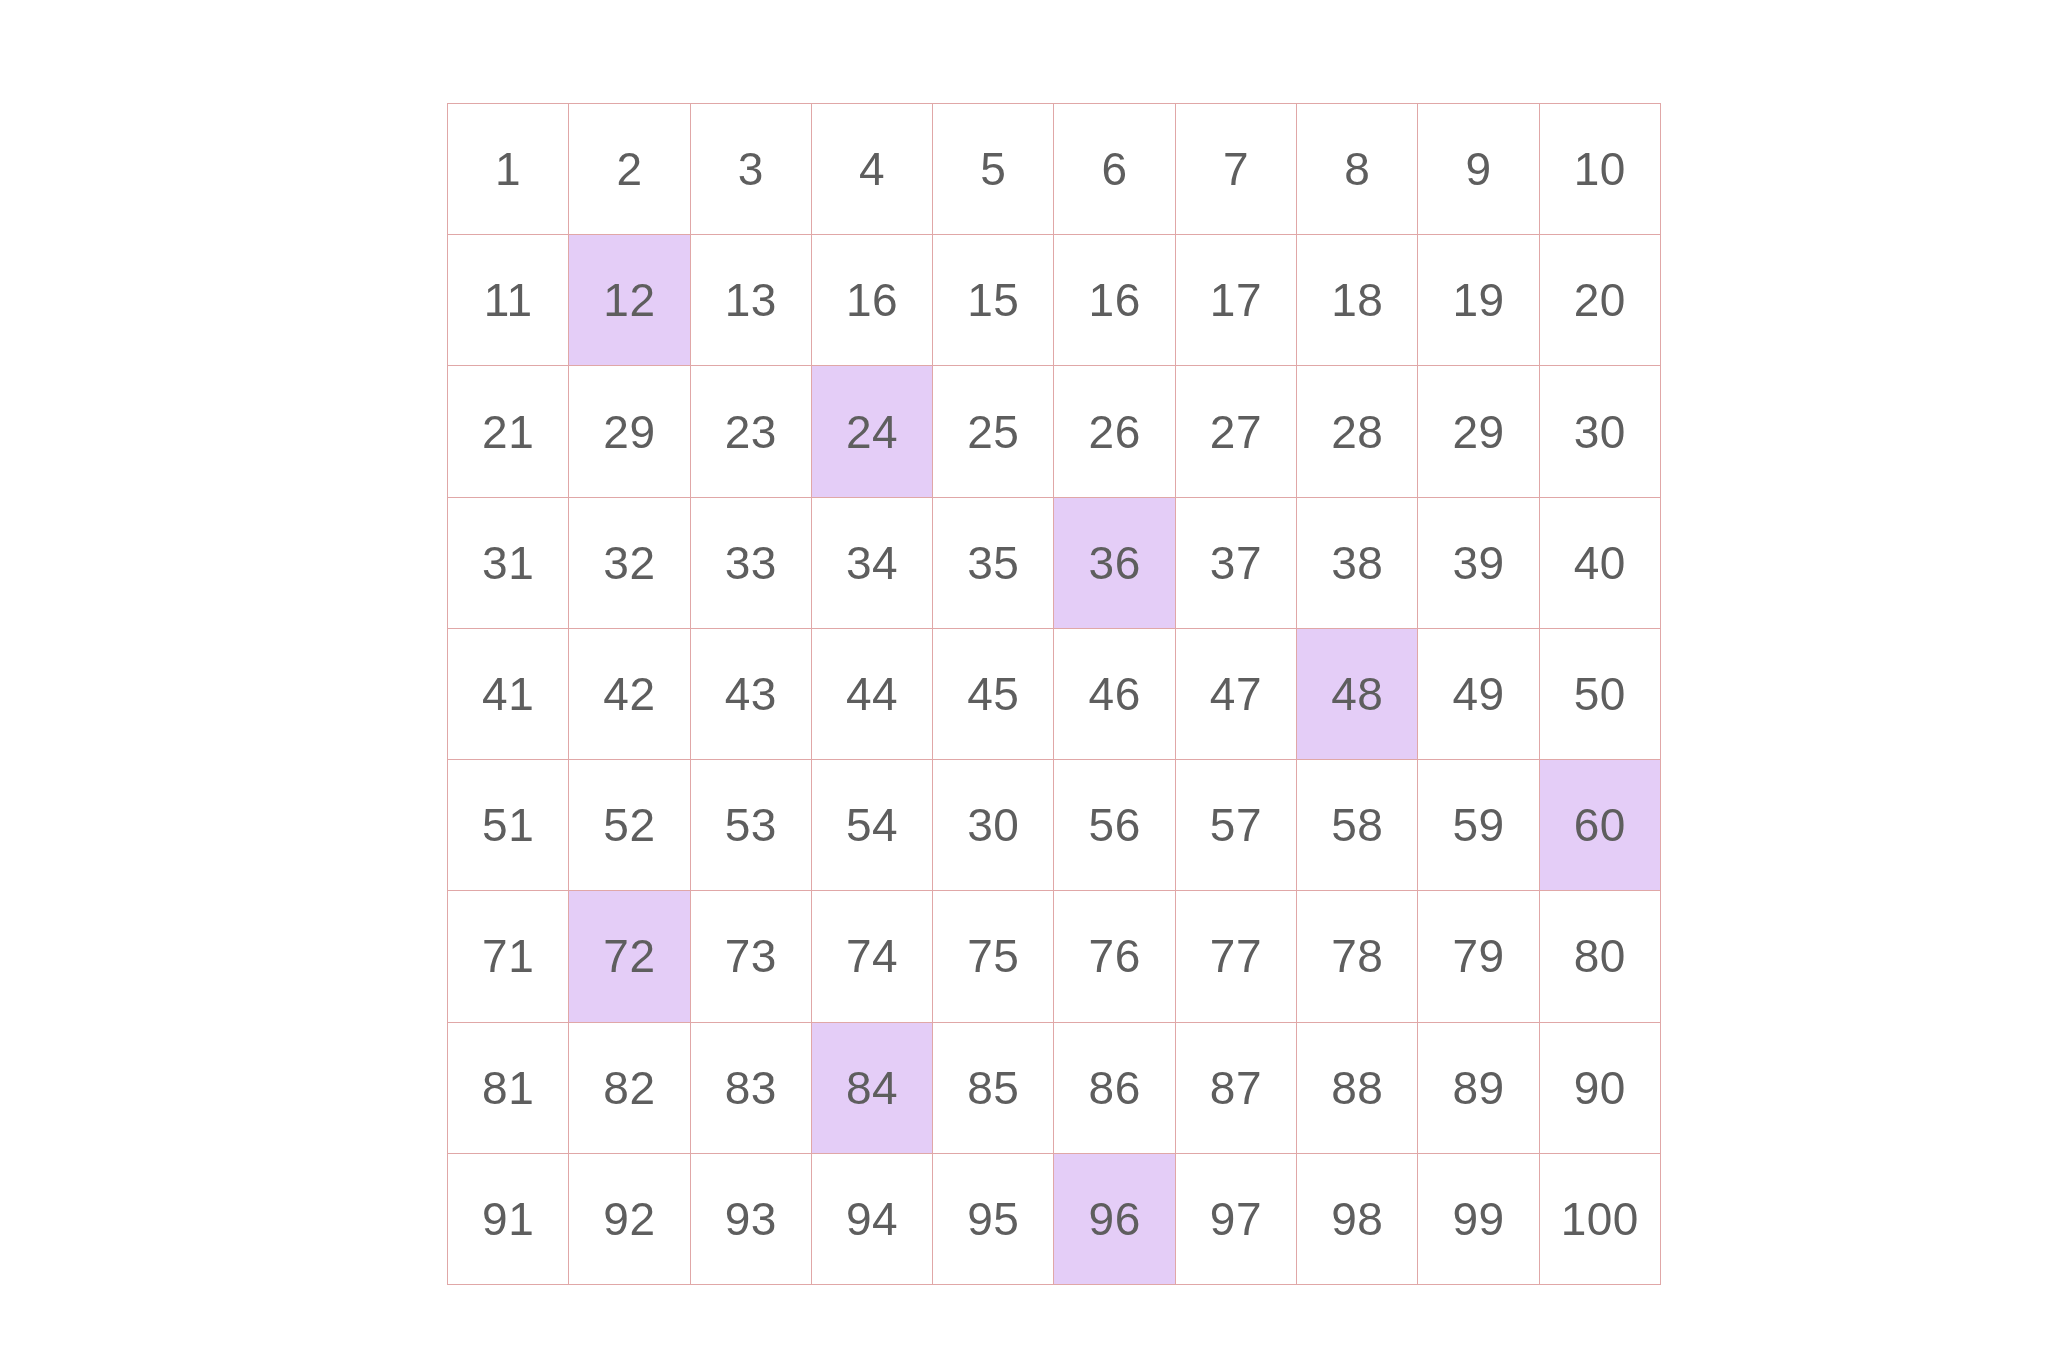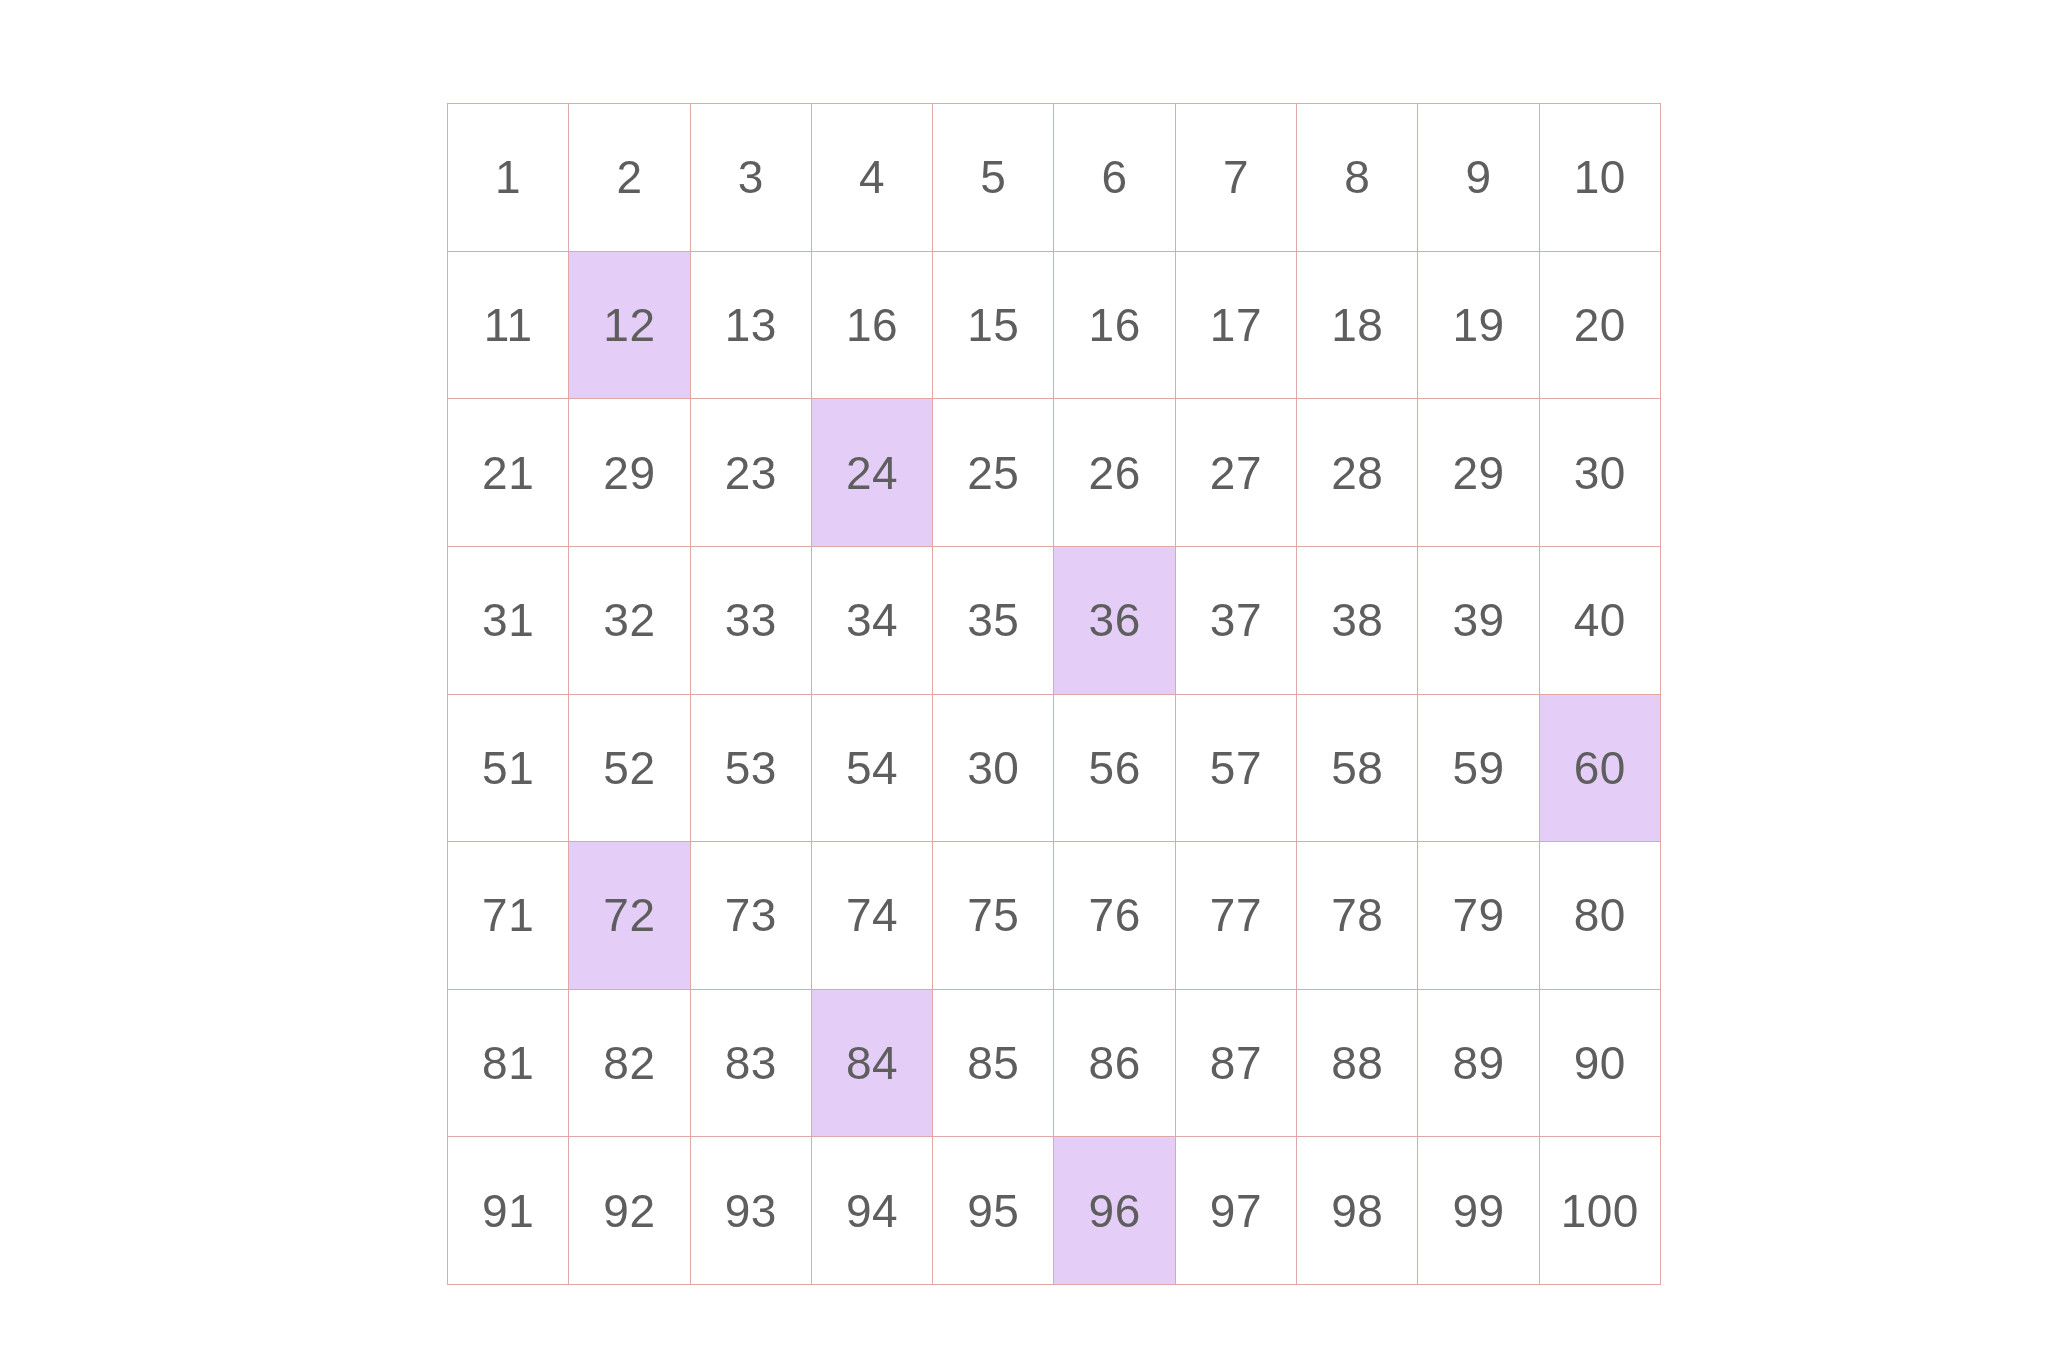--- a/index.html
+++ b/index.html
@@ -96,20 +96,32 @@
             <td>33</td>
             <td>34</td>
             <td>35</td>
             <td class="highlight">36</td>
             <td>37</td>
             <td>38</td>
             <td>39</td>
             <td>40</td>
           </tr>
           <tr>
+            <td>41</td>
+            <td>42</td>
+            <td>43</td>
+            <td>44</td>
+            <td>45</td>
+            <td>46</td>
+            <td>47</td>
+            <td class="highlight">48</td>
+            <td>49</td>
+            <td>50</td>
+          </tr>
+          <tr>
             <td>51</td>
             <td>52</td>
             <td>53</td>
             <td>54</td>
             <td>30</td>
             <td>56</td>
             <td>57</td>
             <td>58</td>
             <td>59</td>
             <td class="highlight">60</td>

